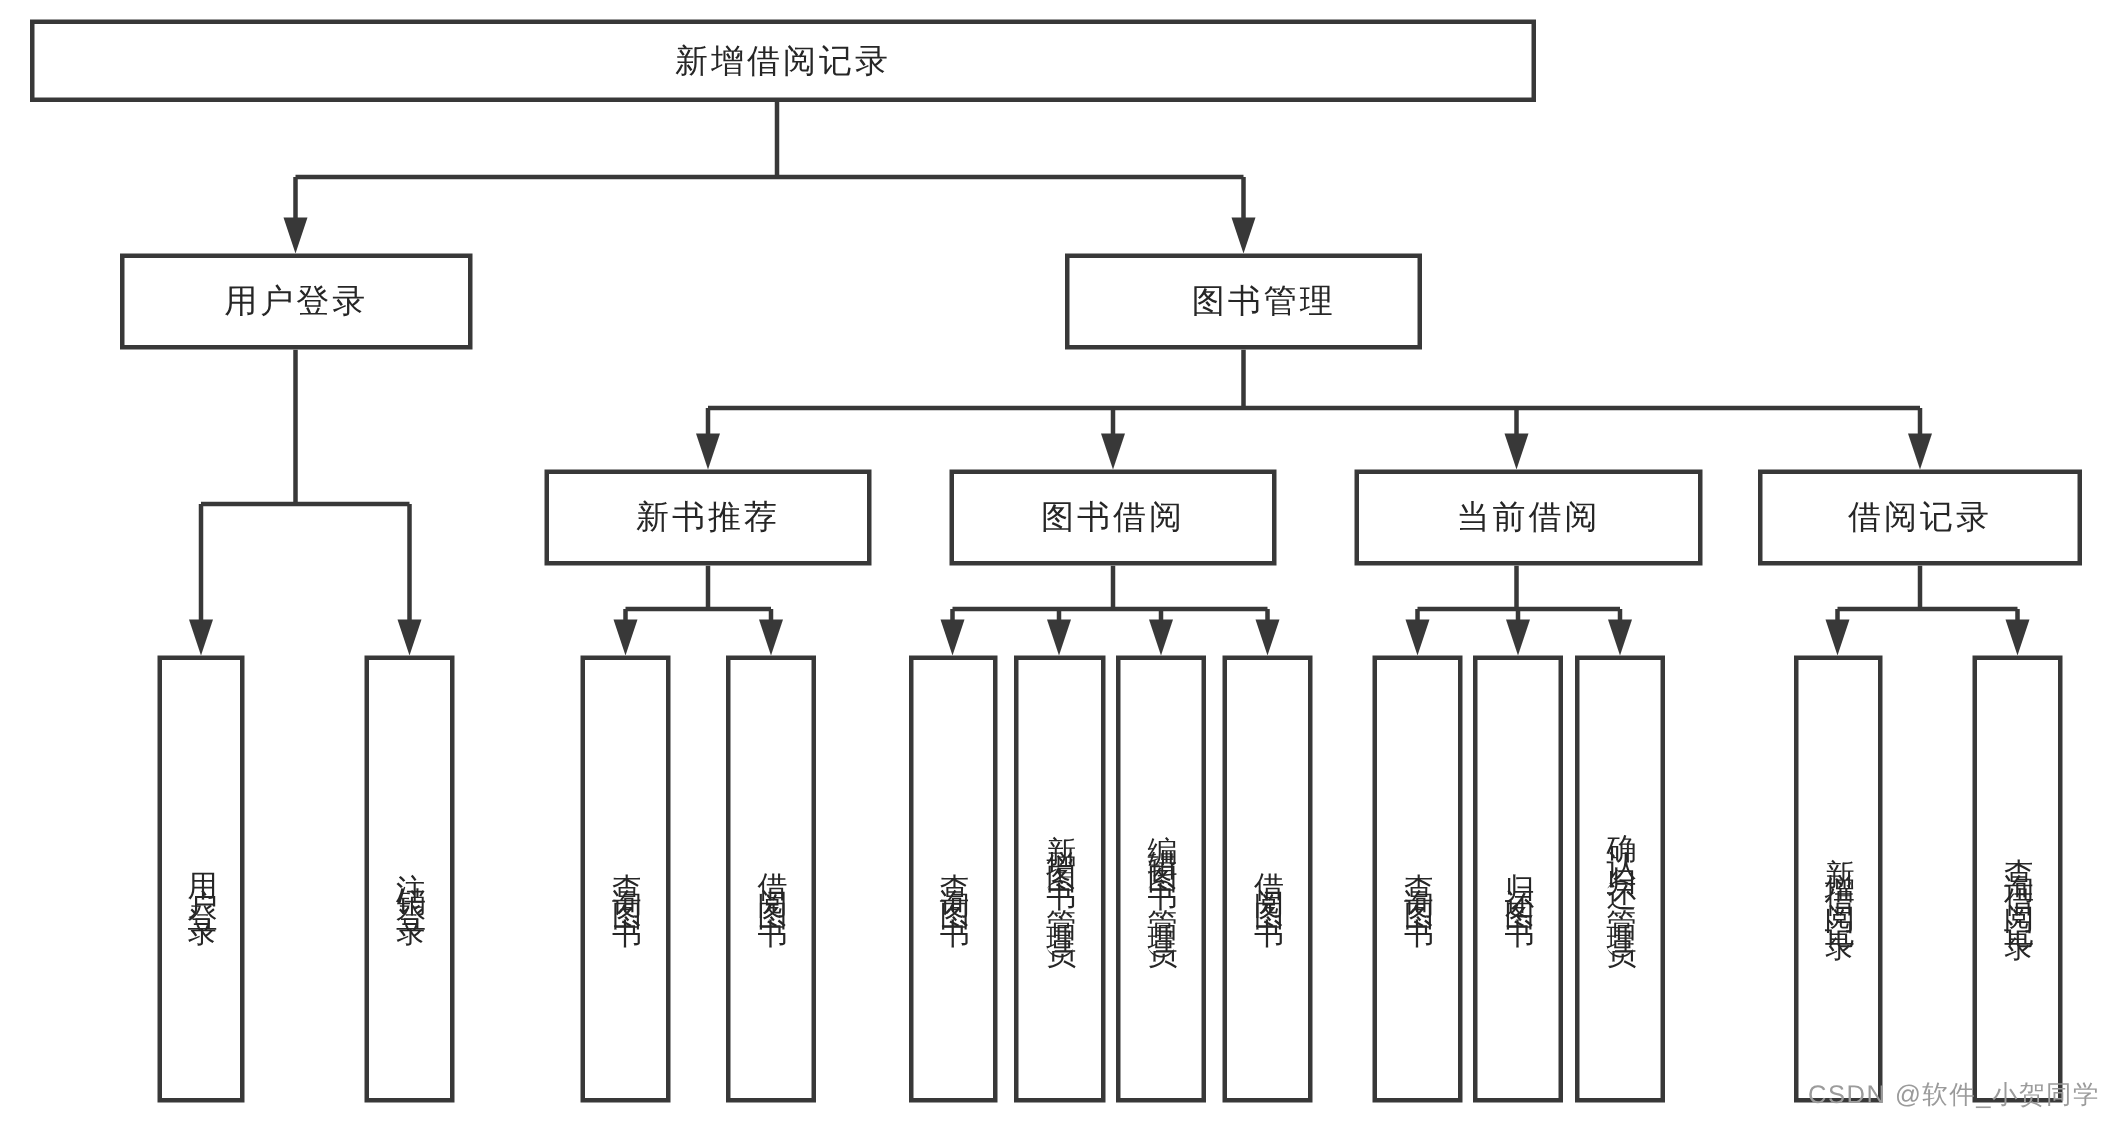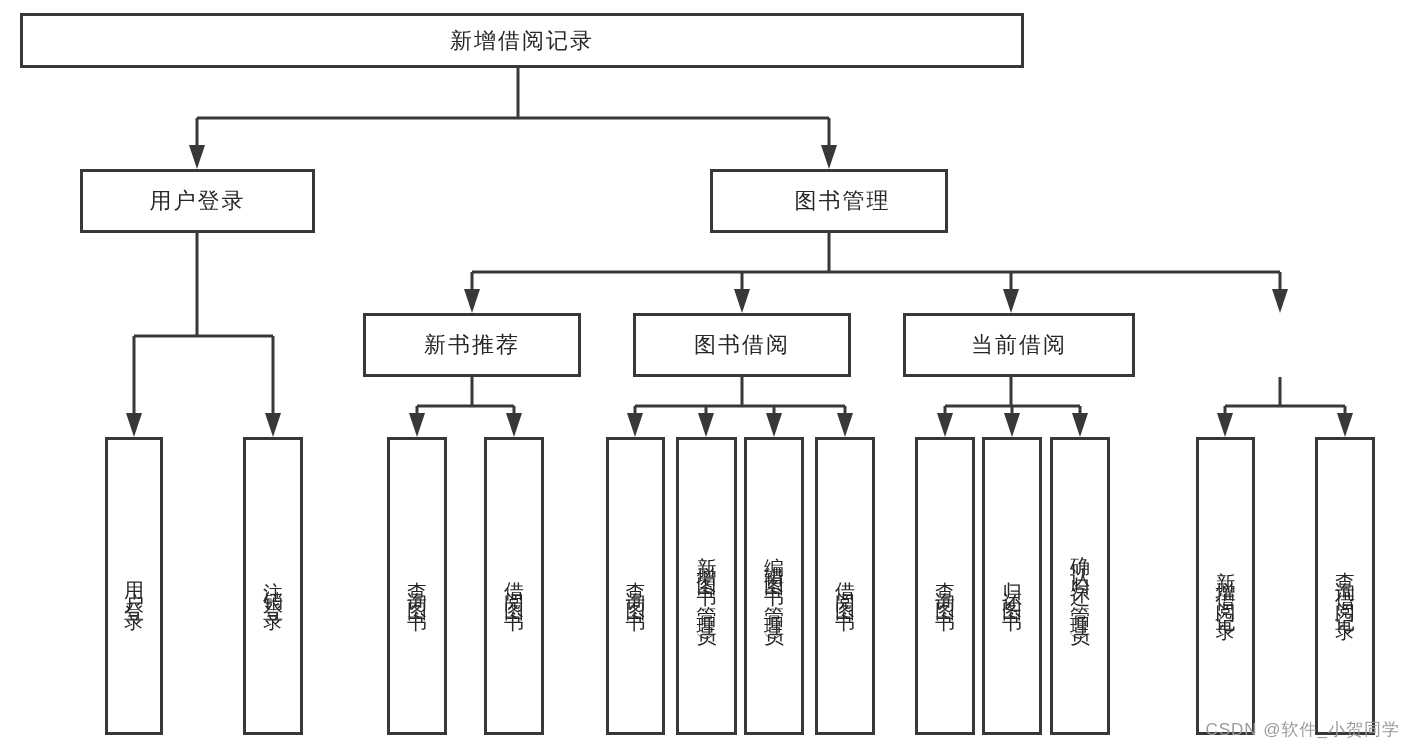--- a/index.html
+++ b/index.html
@@ -108,20 +108,23 @@
 
   <div class="box" style="left:363px;top:313px;width:218px;height:64px;">
     <span class="hlabel">新书推荐</span>
   </div>
   <div class="box" style="left:633px;top:313px;width:218px;height:64px;">
     <span class="hlabel">图书借阅</span>
   </div>
   <div class="box" style="left:903px;top:313px;width:232px;height:64px;">
     <span class="hlabel">当前借阅</span>
   </div>
+  <div class="box" style="left:1172px;top:313px;width:216px;height:64px;">
+    <span class="hlabel">借阅记录</span>
+  </div>
 
   <div class="box" style="left:105px;top:437px;width:58px;height:298px;">
     <span class="vlabel">用户登录</span>
   </div>
   <div class="box" style="left:243px;top:437px;width:60px;height:298px;">
     <span class="vlabel">注销登录</span>
   </div>
 
   <div class="box" style="left:387px;top:437px;width:60px;height:298px;">
     <span class="vlabel">查询图书</span>

